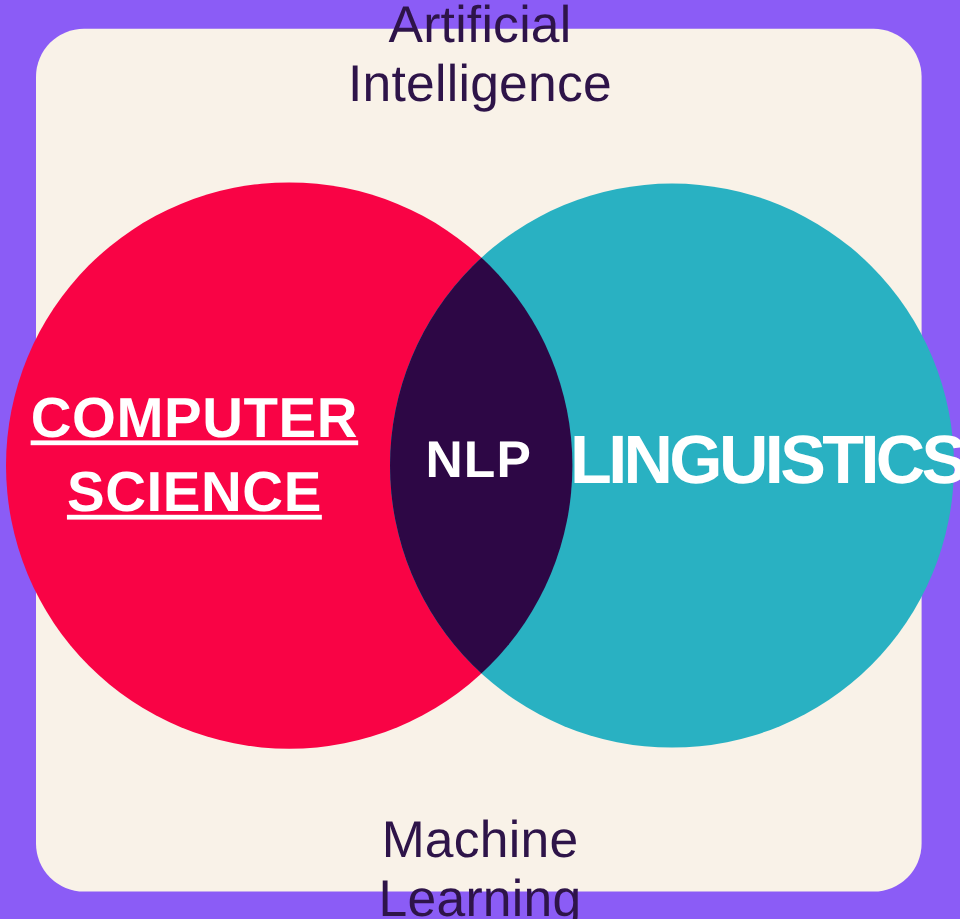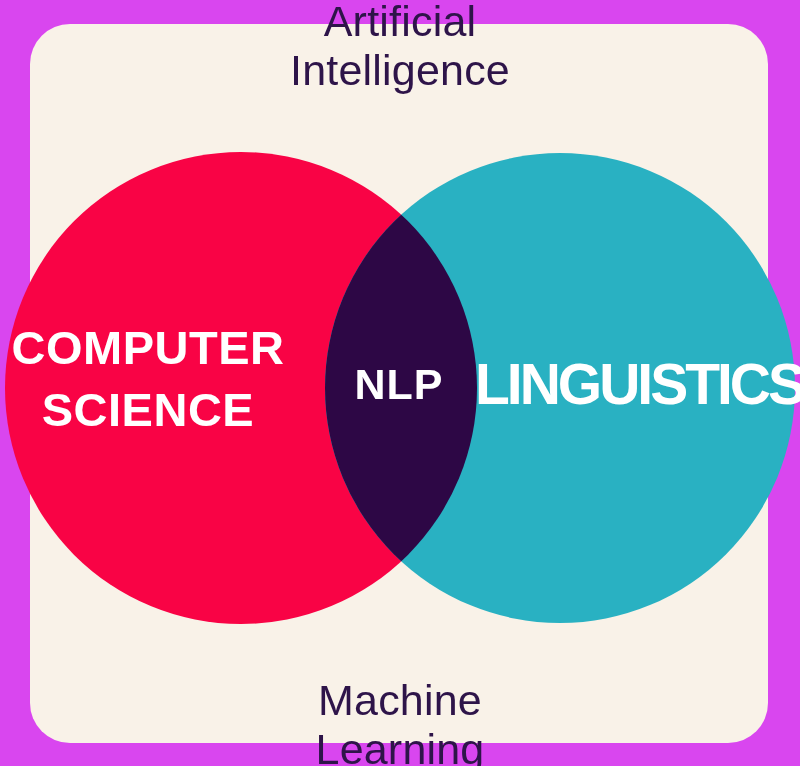--- a/index.html
+++ b/index.html
@@ -4,21 +4,21 @@
 <style>
   html, body {
     margin: 0;
     padding: 0;
     background: #ffffff;
   }
   .stage {
     position: relative;
     width: 800px;
     height: 766px;
-    background: #d946ef;
+    background: #8b5cf6;
     overflow: hidden;
     font-family: "Liberation Sans", "DejaVu Sans", sans-serif;
   }
   .shapes {
     position: absolute;
     left: 0;
     top: 0;
   }
   .label {
     position: absolute;
@@ -36,25 +36,26 @@
     letter-spacing: 0.2px;
   }
   .outer.top { top: -3px; }
   .outer.bottom { top: 638px; margin-top: 38px; }
   .set-label {
     color: #ffffff;
     font-weight: bold;
     transform: translate(-50%, -50%);
   }
   .set-label.cs {
-    left: 148px;
+    left: 162px;
     top: 379px;
     font-size: 47px;
     line-height: 62px;
     letter-spacing: 0.5px;
+    text-decoration: underline;
   }
   .set-label.nlp {
     left: 399px;
     top: 384px;
     font-size: 43px;
     line-height: 49px;
     letter-spacing: 1px;
   }
   .set-label.ling {
     left: 639px;

